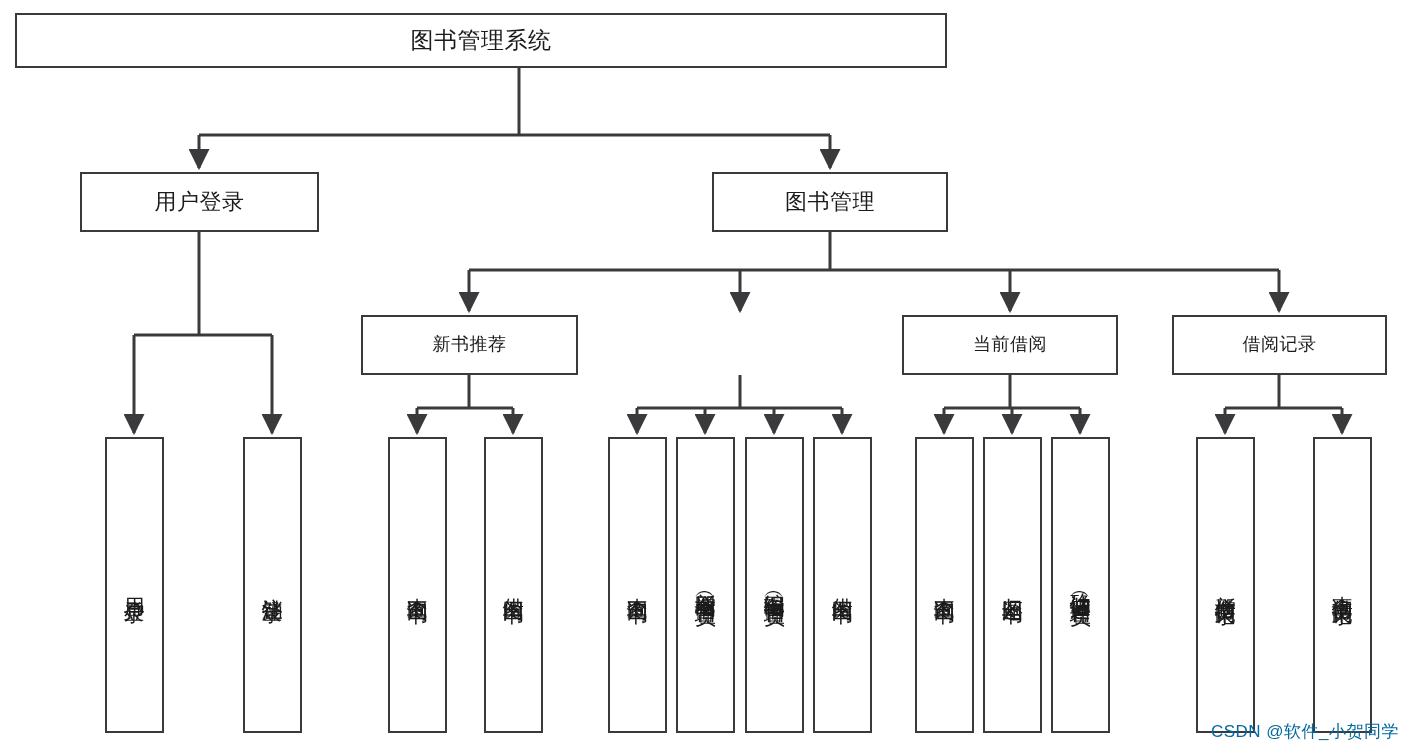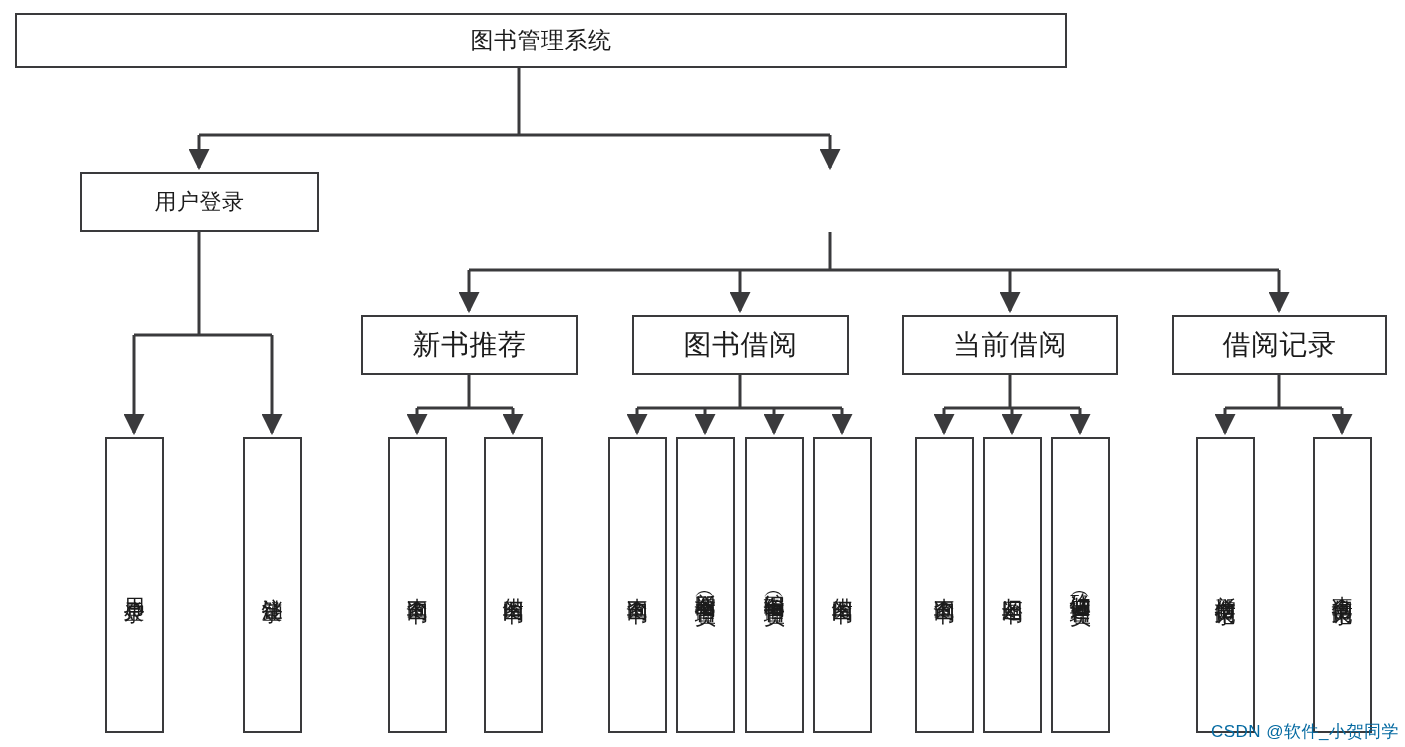--- a/index.html
+++ b/index.html
@@ -39,21 +39,21 @@
   }
   .node .label {
     display: block;
     text-align: center;
     line-height: 1.18;
     letter-spacing: 0.5px;
     white-space: nowrap;
   }
   .node-root .label { font-size: 23px; }
   .node-l1 .label { font-size: 22px; }
-  .node-l2 .label { font-size: 28px; }
+  .node-l2 .label { font-size: 18px; }
   .node-leaf {
     align-items: center;
     justify-content: center;
     padding: 6px 0;
   }
   .node-leaf .label {
     writing-mode: vertical-rl;
     text-orientation: upright;
     font-size: 21px;
     line-height: 1.22;
@@ -120,33 +120,33 @@
       <path d="M 1012 408 L 1012 433" marker-end="url(#arrow)"></path>
       <path d="M 1080 408 L 1080 433" marker-end="url(#arrow)"></path>
 
       <path d="M 1279 375 L 1279 408"></path>
       <path d="M 1225 408 L 1342 408"></path>
       <path d="M 1225 408 L 1225 433" marker-end="url(#arrow)"></path>
       <path d="M 1342 408 L 1342 433" marker-end="url(#arrow)"></path>
     </g>
   </svg>
 
-  <div class="node node-root" style="left:15px; top:13px; width:1052px; height:55px;">
+  <div class="node node-root" style="left:15px; top:13px; width:932px; height:55px;">
     <span class="label">图书管理系统</span>
   </div>
 
   <div class="node node-l1" style="left:80px; top:172px; width:239px; height:60px;">
     <span class="label">用户登录</span>
   </div>
+  <div class="node node-l1" style="left:712px; top:172px; width:236px; height:60px;">
+    <span class="label">图书管理</span>
+  </div>
 
   <div class="node node-l2" style="left:361px; top:315px; width:217px; height:60px;">
     <span class="label">新书推荐</span>
-  </div>
-  <div class="node node-l2" style="left:632px; top:315px; width:217px; height:60px;">
-    <span class="label">图书借阅</span>
   </div>
   <div class="node node-l2" style="left:902px; top:315px; width:216px; height:60px;">
     <span class="label">当前借阅</span>
   </div>
   <div class="node node-l2" style="left:1172px; top:315px; width:215px; height:60px;">
     <span class="label">借阅记录</span>
   </div>
 
   <div class="node node-leaf" style="left:105px; top:437px; width:59px; height:296px;">
     <span class="label">用户登录</span>

